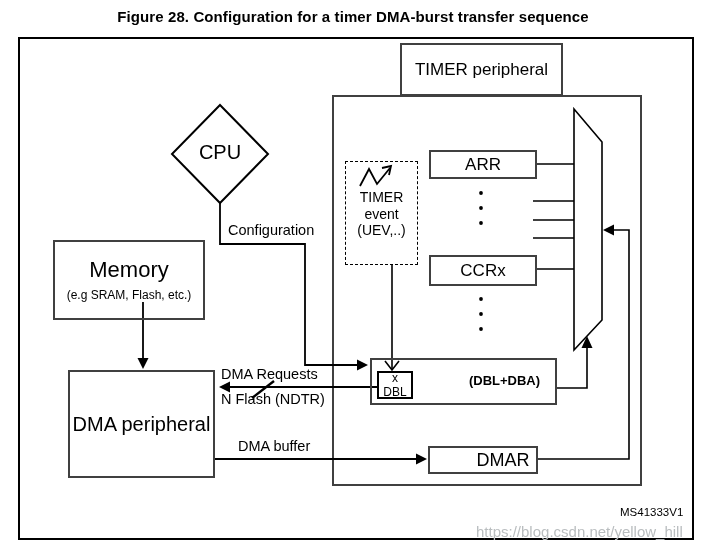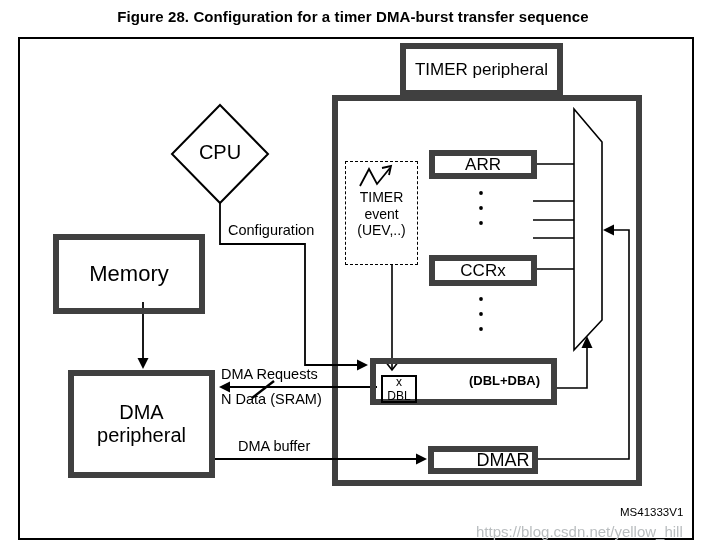--- a/index.html
+++ b/index.html
@@ -12,36 +12,36 @@
     color: #000;
   }
   .abs { position: absolute; }
   .title {
     position: absolute; left: 0; top: 8px; width: 706px;
     text-align: center; font-size: 15px; font-weight: bold;
     letter-spacing: 0.1px;
   }
   .box {
     position: absolute;
-    border: 6px solid #404040;
+    border: 2px solid #404040;
     box-sizing: border-box;
     background: transparent;
     display: flex; align-items: center; justify-content: center;
     text-align: center;
   }
   .outer-frame {
     left: 18px; top: 37px; width: 672px; height: 499px;
     border: 2px solid #000;
   }
   .timer-container { left: 332px; top: 95px; width: 310px; height: 391px; }
   .timer-label-box {
     left: 400px; top: 43px; width: 163px; height: 53px;
     background: #fff; font-size: 17px;
   }
-  .memory-box { left: 53px; top: 234px; width: 152px; height: 80px; flex-direction: column; }
+  .memory-box { left: 53px; top: 240px; width: 152px; height: 80px; flex-direction: column; }
   .memory-title { font-size: 22px; line-height: 1.1; }
   .memory-sub { font-size: 12px; margin-top: 5px; }
   .dmactrl-box { left: 68px; top: 370px; width: 147px; height: 108px; font-size: 20px; }
   .dashed-box {
     left: 345px; top: 161px; width: 73px; height: 104px;
     border: 1.4px dashed #000;
     align-items: flex-start;
   }
   .dashed-inner { width: 100%; margin-top: 27px; font-size: 14px; line-height: 1.18; text-align: center; }
   .arr-box  { left: 429px; top: 150px; width: 108px; height: 29px; font-size: 17px; }
@@ -137,20 +137,21 @@
 </svg>
 
 <div class="box timer-label-box">
   <span>TIMER peripheral</span>
 </div>
 
 <div class="cpu-text">CPU</div>
 
 <div class="box memory-box">
   <div class="memory-title">Memory</div>
+  <div class="memory-sub">(e.g SRAM, Flash, etc.)</div>
 </div>
 
 <div class="box dmactrl-box">
   <span>DMA peripheral</span>
 </div>
 
 <div class="box dashed-box">
   <div class="dashed-inner">
     <div>TIMER</div>
     <div>event</div>
@@ -174,17 +175,17 @@
     <div class="bold">(DBL+DBA)</div>
   </div>
 </div>
 
 <div class="box dmar-box">
   <span>DMAR</span>
 </div>
 
 <div class="wire-label lbl-configuration">Configuration</div>
 <div class="wire-label lbl-dma-requests">DMA Requests</div>
-<div class="wire-label lbl-n-data">N Data (SRAM)</div>
+<div class="wire-label lbl-n-data">N Flash (NDTR)</div>
 <div class="wire-label lbl-dma-buffer">DMA buffer</div>
 
 <div class="figure-id">MS41333V1</div>
 <div class="watermark" style="color: rgb(185, 189, 191);">https://blog.csdn.net/yellow_hill</div>
 
 </body></html>

